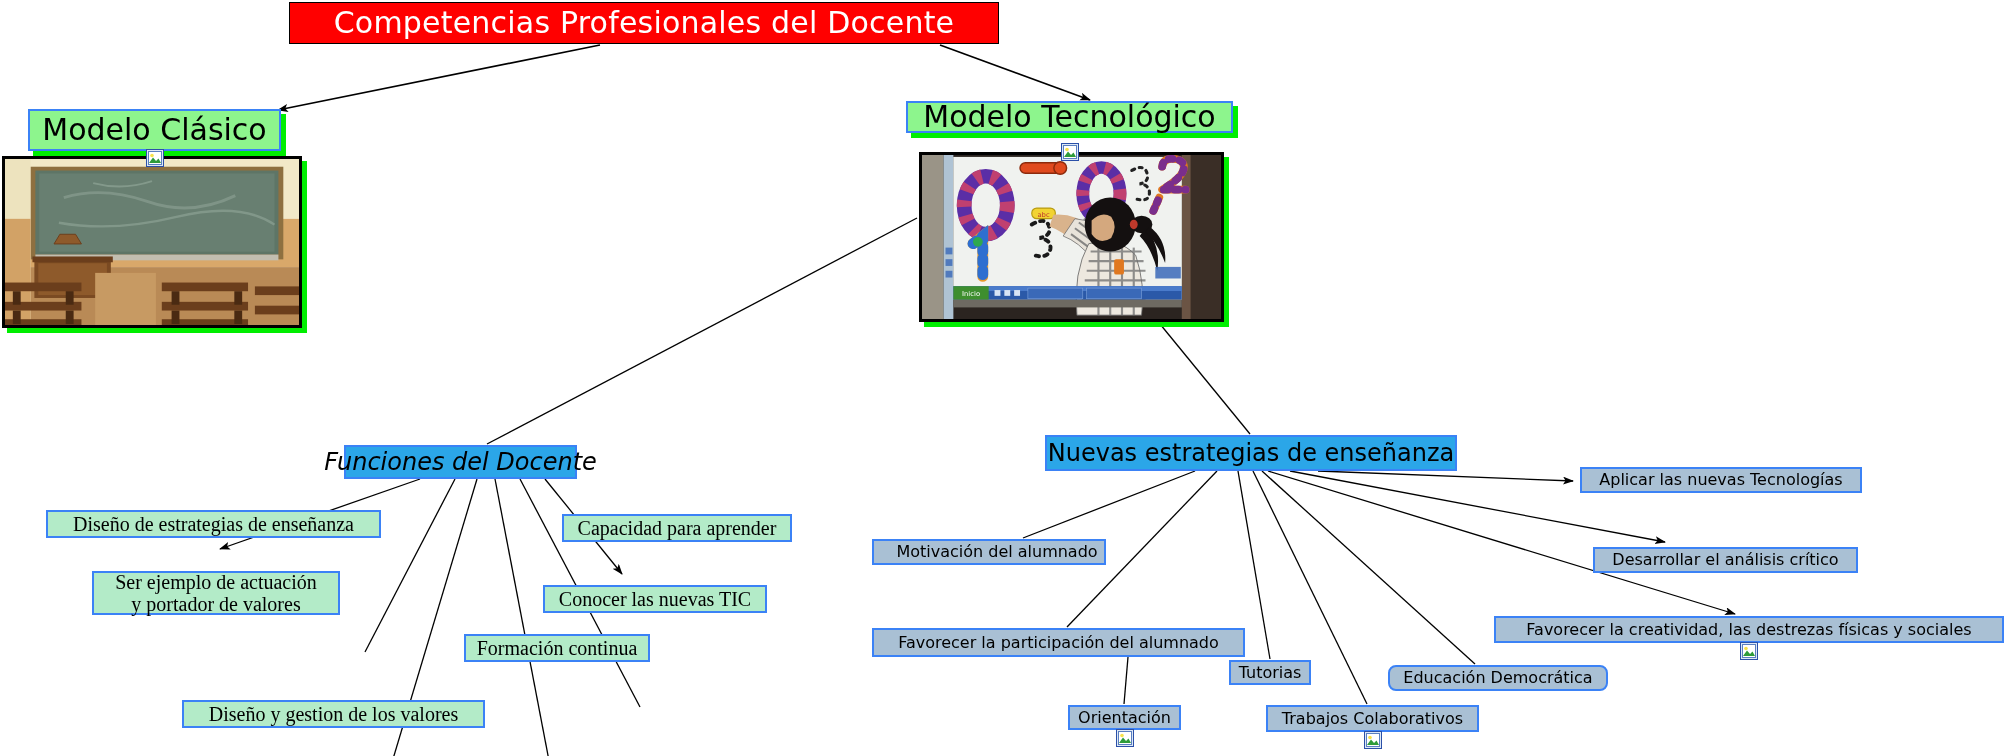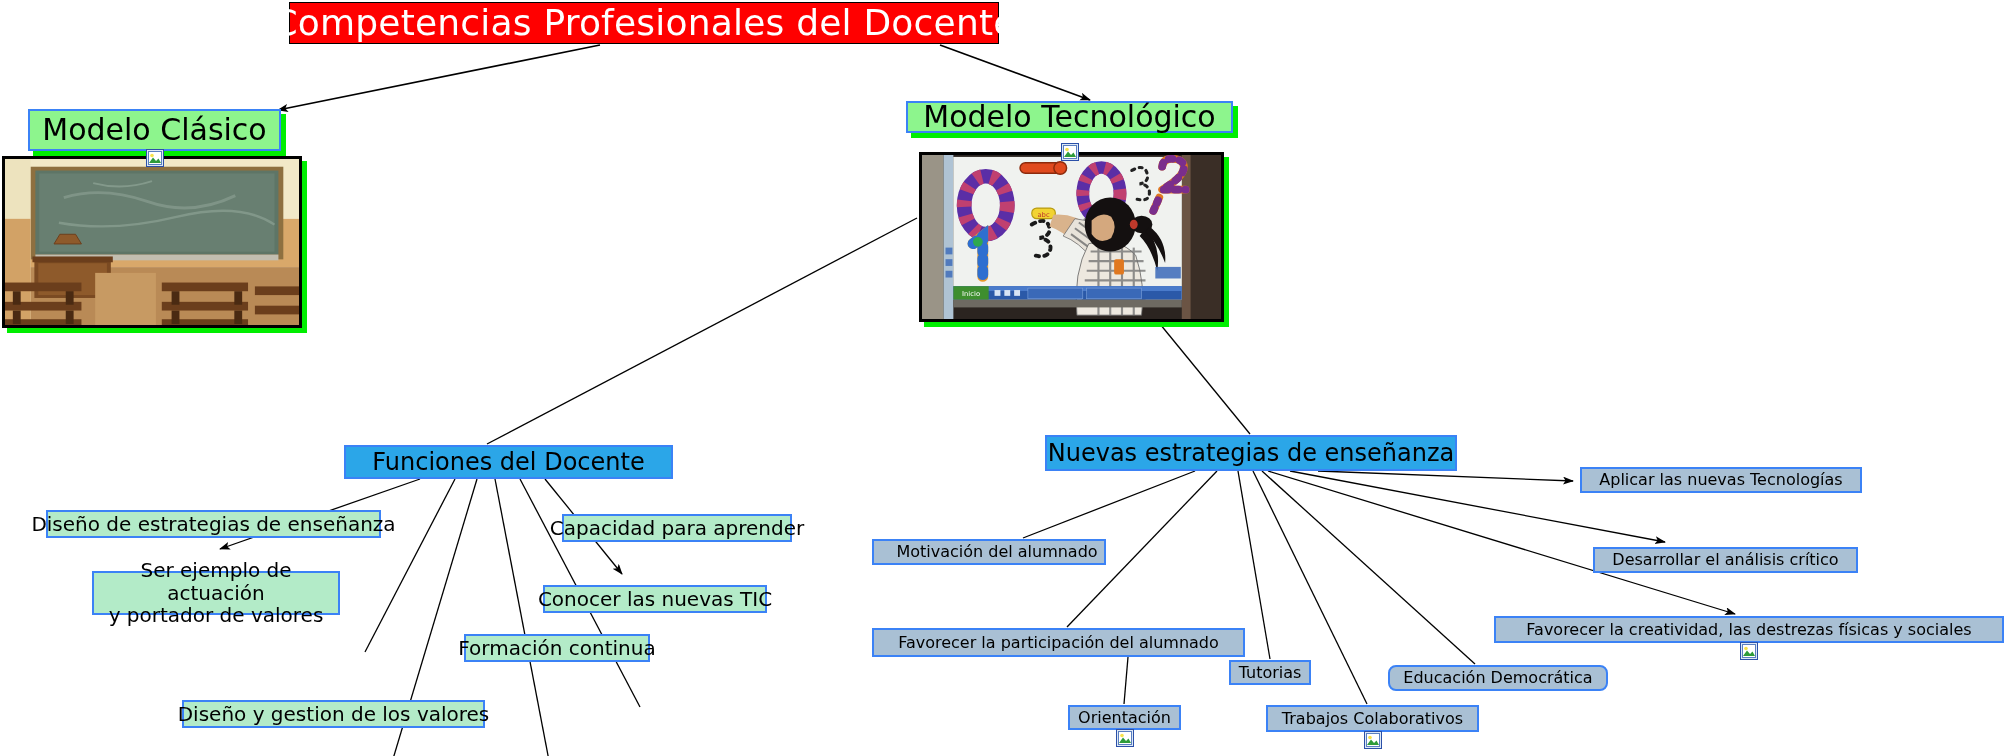--- a/index.html
+++ b/index.html
@@ -20,21 +20,21 @@
     line-height:1.12;
     color:#000000;
     white-space:pre;
     z-index:5;
   }
 
   
   .n-title{
     background:#FF0000;
     color:#FFFFFF;
-    font-size:36px;
+    font-size:30px;
     letter-spacing:.2px;
     border:1px solid #000;
   }
 
   
   .n-model{
     background:#8DF58D;
     font-size:30px;
     box-shadow:5px 5px 0 0 #00EE00;
   }
@@ -42,20 +42,21 @@
   
   .n-cat{
     background:#2BA6E8;
     font-size:24px;
   }
 
   
   .n-mint{
     background:#B3EBC8;
     font-size:20px;
+    font-family:Liberation Serif, serif;
   }
 
   
   .n-steel{
     background:#A9C0D4;
     font-size:16px;
   }
 
   
   .photo{
@@ -296,21 +297,21 @@
       <rect x="238" y="116" width="26" height="12" fill="#3A69B8" opacity="0.85"></rect>
 
       <g fill="#3A69B8" opacity="0.8">
         <rect x="24" y="96" width="7" height="7"></rect>
         <rect x="24" y="108" width="7" height="7"></rect>
         <rect x="24" y="120" width="7" height="7"></rect>
       </g>
     </svg>
   </div>
 
-  <div class="node n-cat" id="node-funciones" style="left: 344px; top: 445px; width: 329px; height: 34px;">Funciones del Docente</div>
+  <div class="node n-cat" id="node-funciones" style="left: 344px; top: 445px; width: 233px; height: 34px; font-style: italic;">Funciones del Docente</div>
 
   <div class="node n-mint" id="node-f1" style="left: 46px; top: 510px; width: 335px; height: 28px;">Diseño de estrategias de enseñanza</div>
   <div class="node n-mint" id="node-f2" style="left: 92px; top: 571px; width: 248px; height: 44px; white-space: pre-line;">Ser ejemplo de actuación
 y portador de valores</div>
   <div class="node n-mint" id="node-f3" style="left: 182px; top: 700px; width: 303px; height: 28px;">Diseño y gestion de los valores</div>
   <div class="node n-mint" id="node-f4" style="left: 464px; top: 634px; width: 186px; height: 28px;">Formación continua</div>
   <div class="node n-mint" id="node-f5" style="left: 543px; top: 585px; width: 224px; height: 28px;">Conocer las nuevas TIC</div>
   <div class="node n-mint" id="node-f6" style="left: 562px; top: 514px; width: 230px; height: 28px;">Capacidad para aprender</div>
 
   <div class="node n-cat" id="node-estrategias" style="left: 1045px; top: 435px; width: 412px; height: 36px;">Nuevas estrategias de enseñanza</div>

